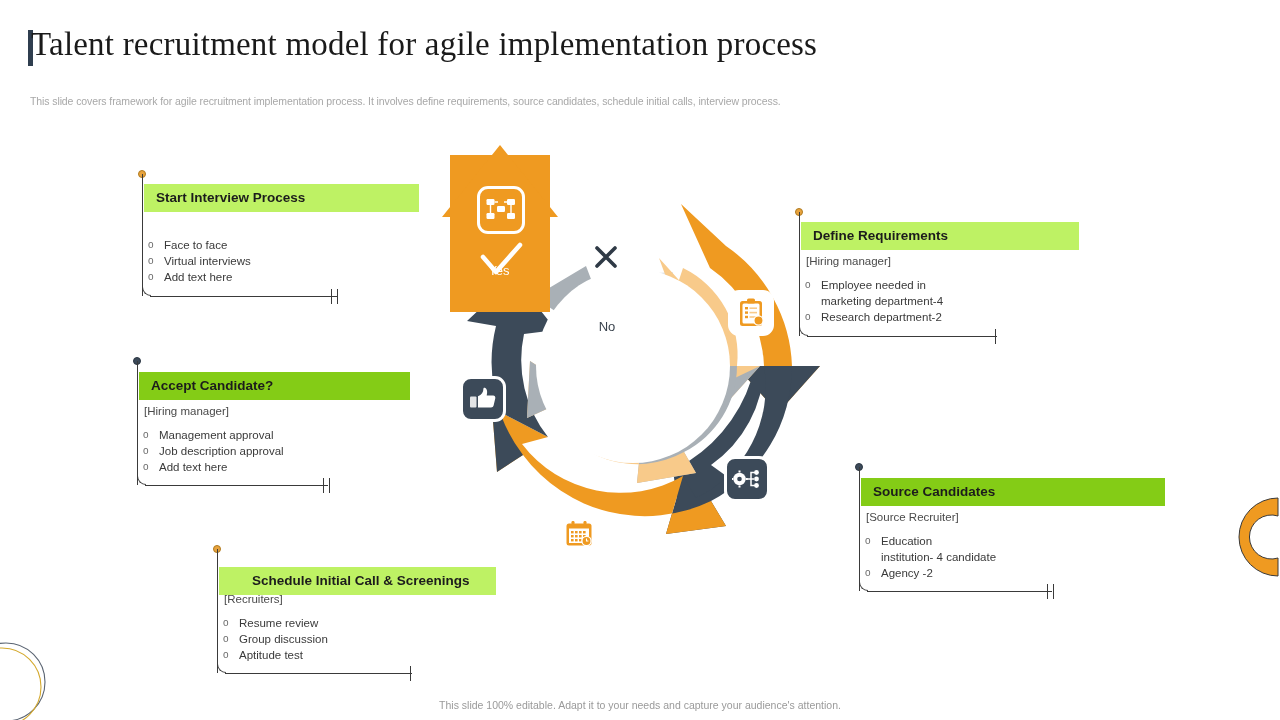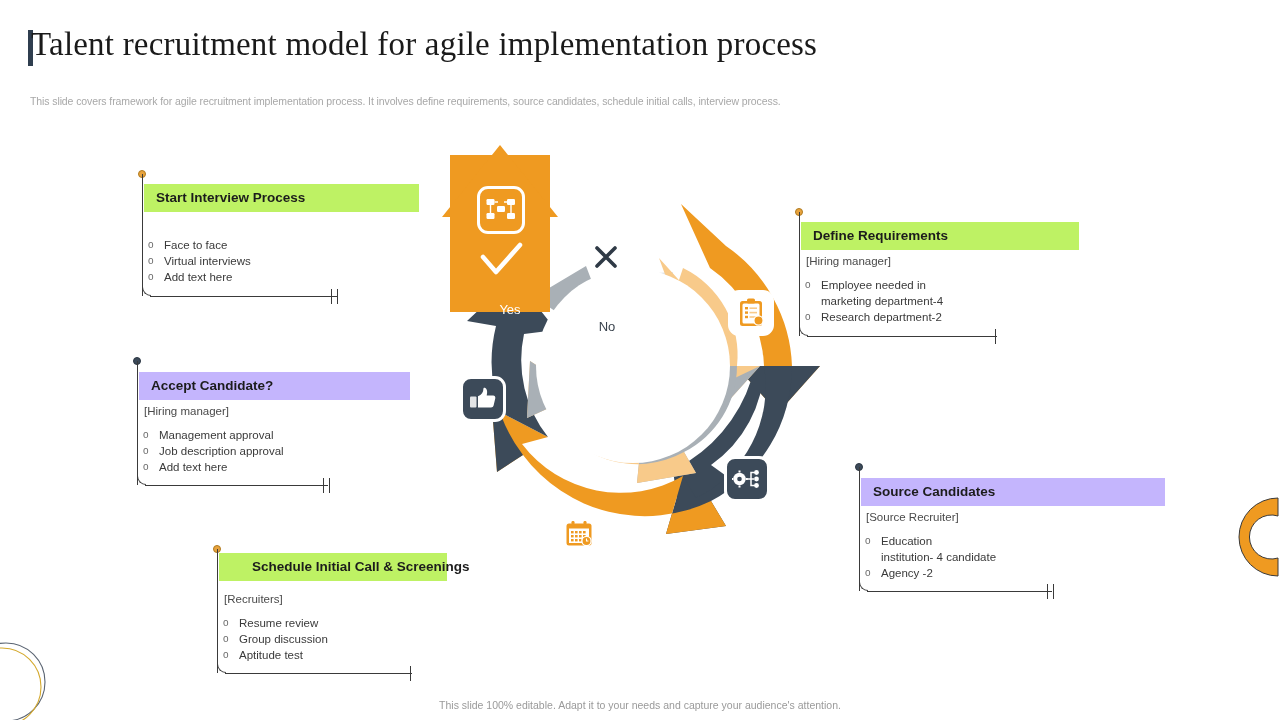--- a/index.html
+++ b/index.html
@@ -61,21 +61,21 @@
   }
 
   .cl-head {
     position:absolute;
     font-size:13.5px; font-weight:bold; color:#1c1c1c;
     padding:6px 10px 6px 12px;
     white-space:nowrap;
     line-height:1.15;
   }
   .cl-head.peach { background:#bef264; }
-  .cl-head.grey  { background:#c4b5fd; }
+  .cl-head.grey  { background:#84cc16; }
 
   .cl-role {
     position:absolute;
     font-size:11.5px; color:#4a4a4a; white-space:nowrap;
   }
   .cl-list { position:absolute; }
   .cl-list li {
     list-style:none;
     font-size:11.5px; color:#3a3a3a;
     line-height:16.2px;
@@ -156,21 +156,21 @@
     <li>Add text here</li>
   </ul>
 </div>
 
 <div class="callout" id="c2" style="left:213px; top:545px; width:205px; height:140px;">
   <div class="dot gold"></div>
   <div class="spine" style="height:124px;"></div>
   <div class="spine-corner" style="top:119px;"></div>
   <div class="spine-foot" style="left:12px; top:128px; width:187px;"></div>
   <div class="end-tick" style="left:197px; top:121px;"></div>
-  <div class="cl-head peach" style="left:6px; top:8px; width:228px;padding-left:33px;">Schedule Initial Call &amp; Screenings</div>
+  <div class="cl-head peach" style="left:6px; top:22px; width:277px;padding-left:33px;">Schedule Initial Call &amp; Screenings</div>
   <div class="cl-role" style="left:11px; top:48px;">[Recruiters]</div>
   <ul class="cl-list" style="left:5px; top:70px; width:200px;">
     <li>Resume  review</li>
     <li>Group discussion</li>
     <li>Aptitude test</li>
   </ul>
 </div>
 
 <div class="callout" id="c3" style="left:795px; top:208px; width:205px; height:140px;">
   <div class="dot gold"></div>
@@ -370,21 +370,21 @@
       <rect x="20" y="55" width="100" height="112" fill="#ef9a21"></rect>
 
       <path d="M 53,112 L 66,127 L 90,100" stroke="#ffffff" stroke-width="4.5" fill="none" stroke-linecap="round" stroke-linejoin="round"></path>
     </g>
 
     <g transform="translate(167,103)">
       <path d="M 0,0 L 18,18 M 18,0 L 0,18" stroke="#2f3a46" stroke-width="3.6" stroke-linecap="round" fill="none"></path>
     </g>
   </svg>
 
-  <div class="arrow-label" style="left:35px; top:118px; width:90px;margin-top:39px;">Yes</div>
+  <div class="arrow-label" style="left:24px; top:118px; width:90px;">Yes</div>
 
   <div class="arrow-label" style="left:141px; top:146px; width:72px; color:#3a434d;margin-top:28px;">No</div>
 
   <div class="tile clear" style="left:47px; top:41px; width:48px; height:48px;">
     <svg width="30" height="26" viewBox="0 0 30 26">
       <rect x="0.5" y="2" width="8" height="6" rx="1.2" fill="#ffffff"></rect>
       <rect x="21" y="2" width="8" height="6" rx="1.2" fill="#ffffff"></rect>
       <rect x="11" y="9" width="8" height="6" rx="1.2" fill="#ffffff"></rect>
       <rect x="0.5" y="16" width="8" height="6" rx="1.2" fill="#ffffff"></rect>
       <rect x="21" y="16" width="8" height="6" rx="1.2" fill="#ffffff"></rect>

